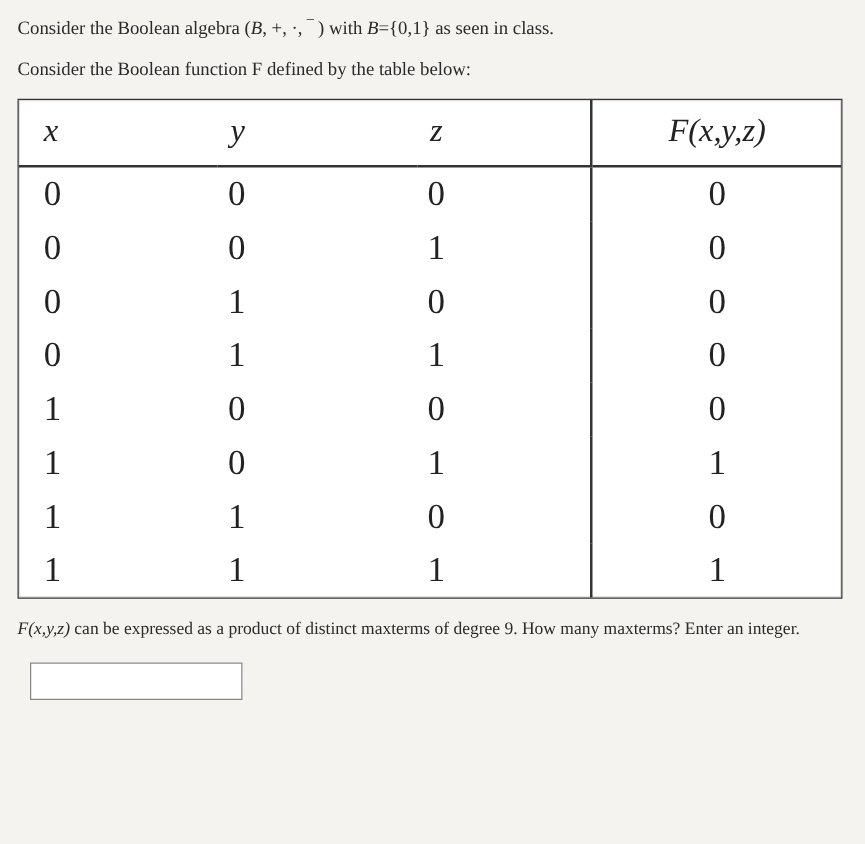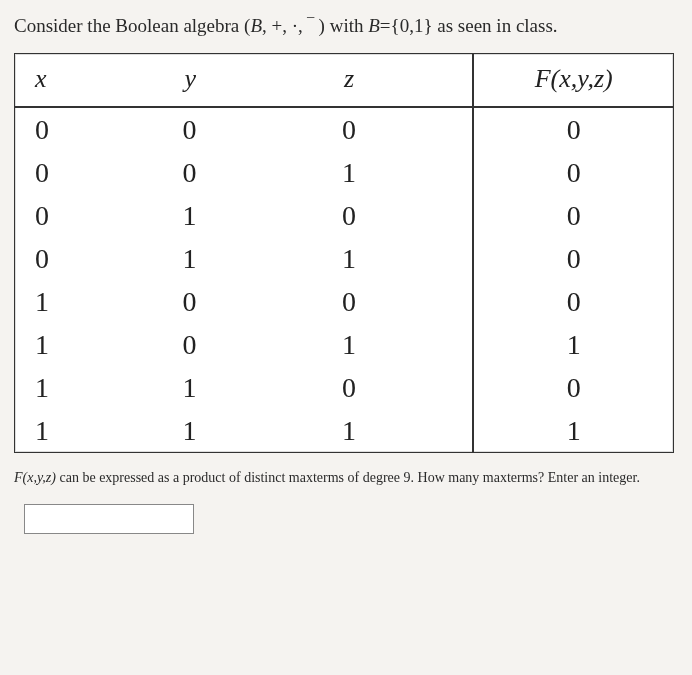--- a/index.html
+++ b/index.html
@@ -5,21 +5,21 @@
     * { margin: 0; padding: 0; box-sizing: border-box; }
     body {
       font-family: Georgia, 'Times New Roman', serif;
       background: #f5f3f0;
       width: 692px;
       height: 675px;
       padding: 12px 14px;
       color: #2a2a2a;
     }
     .intro {
-      font-size: 19px;
+      font-size: 15px;
       line-height: 1.5;
       margin-bottom: 12px;
     }
     .intro p { margin-bottom: 10px; }
     .math-i { font-style: italic; font-family: 'Times New Roman', serif; }
     .table-wrap {
       border: 1px solid #333;
       background: #fff;
       margin-bottom: 14px;
       width: 660px;
@@ -70,20 +70,21 @@
   </style>
 </head>
 <body>
 
 
 
 <div class="intro">
   <p>
     <span>Consider the Boolean algebra (</span><span class="math-i">B</span><span>, +, ·, ‾ ) with </span><span class="math-i">B</span><span>={0,1} as seen in class.</span>
   </p>
+  <p>Consider the Boolean function F defined by the table below:</p>
 </div>
 
 <div class="table-wrap">
   <table>
     <thead>
       <tr>
         <th>x</th>
         <th>y</th>
         <th>z</th>
         <th>F(x,y,z)</th>

